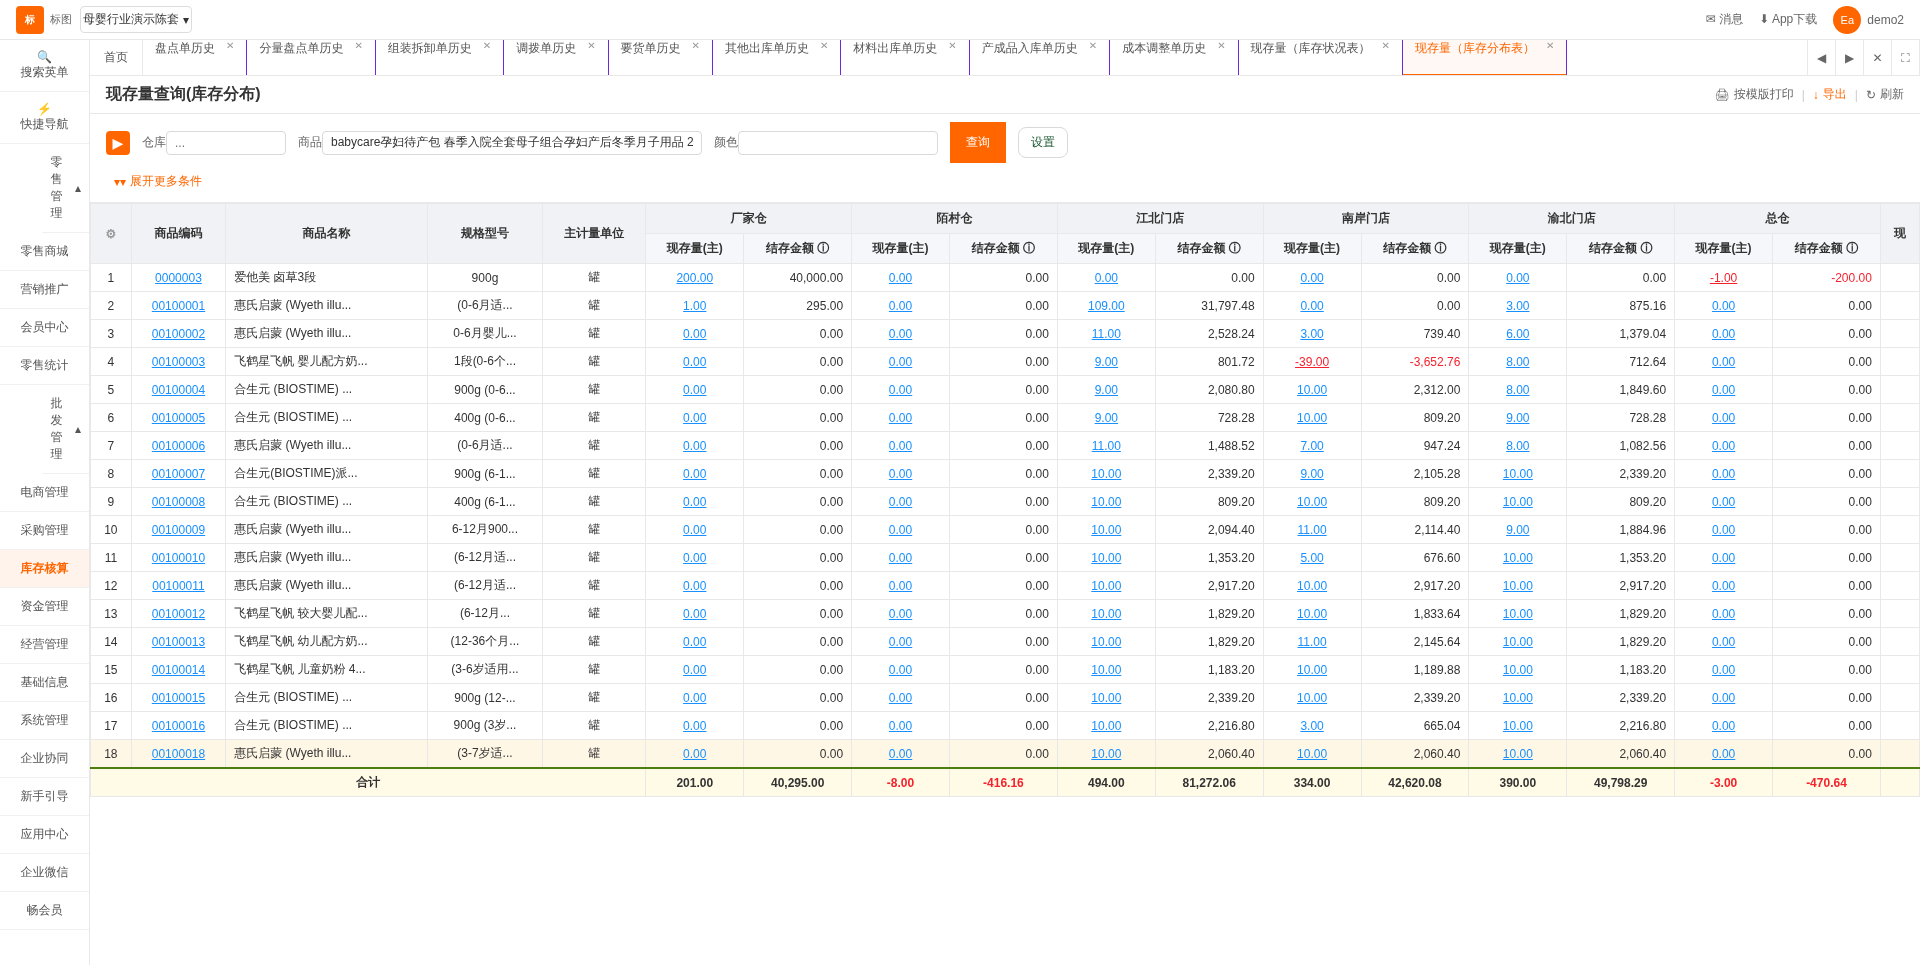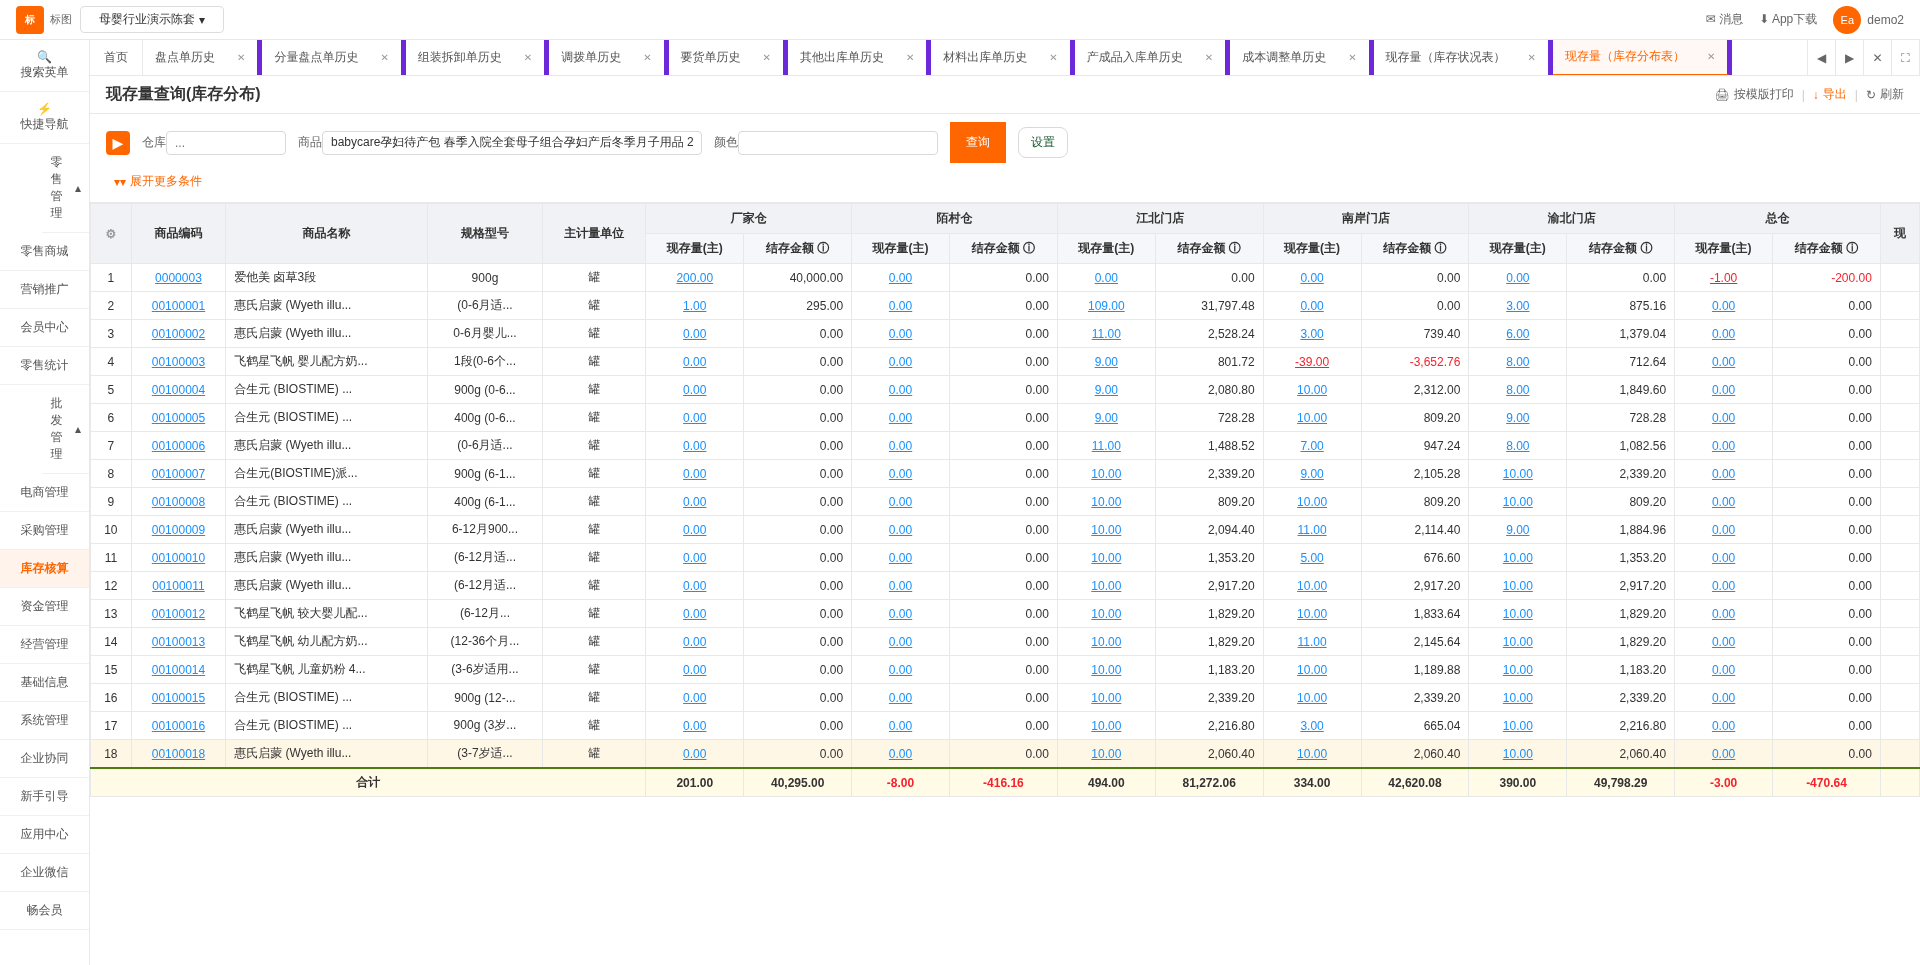--- a/index.html
+++ b/index.html
@@ -15,21 +15,21 @@
       padding: 0 16px;
       border-bottom: 1px solid #e8e8e8;
       position: fixed;
       top: 0; left: 0; right: 0;
       z-index: 100;
     }
     .top-bar-left { display: flex; align-items: center; gap: 8px; }
     .logo-area { display: flex; align-items: center; gap: 6px; }
     .logo-icon { width: 28px; height: 28px; background: #ff6600; border-radius: 4px; display: flex; align-items: center; justify-content: center; color: #fff; font-size: 10px; font-weight: bold; }
     .logo-text { font-size: 11px; color: #666; }
-    .store-selector { display: flex; align-items: center; gap: 4px; padding: 4px 18px; border: 1px solid #ddd; border-radius: 4px; cursor: pointer; background: #fff; font-size: 12px; color: #333; }
+    .store-selector { display: flex; align-items: center; gap: 4px; padding: 4px 2px; border: 1px solid #ddd; border-radius: 4px; cursor: pointer; background: #fff; font-size: 12px; color: #333; }
     .top-bar-right { display: flex; align-items: center; gap: 16px; font-size: 12px; color: #666; }
     .top-bar-right .user-info { display: flex; align-items: center; gap: 6px; }
     .avatar { width: 28px; height: 28px; border-radius: 50%; background: #ff6600; display: flex; align-items: center; justify-content: center; color: #fff; font-size: 11px; }
 
     
     .sidebar {
       position: fixed;
       top: 40px;
       left: 0;
       width: 90px;
@@ -59,29 +59,29 @@
       height: 36px;
       background: #fff;
       border-bottom: 1px solid #e8e8e8;
       display: flex;
       align-items: center;
       overflow: hidden;
       z-index: 80;
     }
     .tab-item {
       display: flex;
-      align-items: center;
-      gap: 20px;
+      align-items: flex-start;
+      gap: 9px;
       padding: 0 12px;
       height: 36px;
       white-space: nowrap;
       cursor: pointer;
       font-size: 12px;
       color: #555;
-      border-right: 5px solid #6d28d9;
+      border-right: 1px solid #6d28d9;
       flex-shrink: 0;
     }
     .tab-item.active { color: #ff6600; border-bottom: 2px solid #ff6600; background: #fff8f5; }
     .tab-item .tab-close { color: #999; font-size: 10px; margin-left: 2px; }
     .tab-home { padding: 0 14px; height: 36px; display: flex; align-items: center; font-size: 12px; color: #555; border-right: 1px solid #e8e8e8; }
     .tab-nav { display: flex; align-items: center; margin-left: auto; border-left: 1px solid #e8e8e8; }
     .tab-nav-btn { width: 28px; height: 36px; display: flex; align-items: center; justify-content: center; cursor: pointer; color: #666; border-right: 1px solid #e8e8e8; }
 
     
     .main-content {

